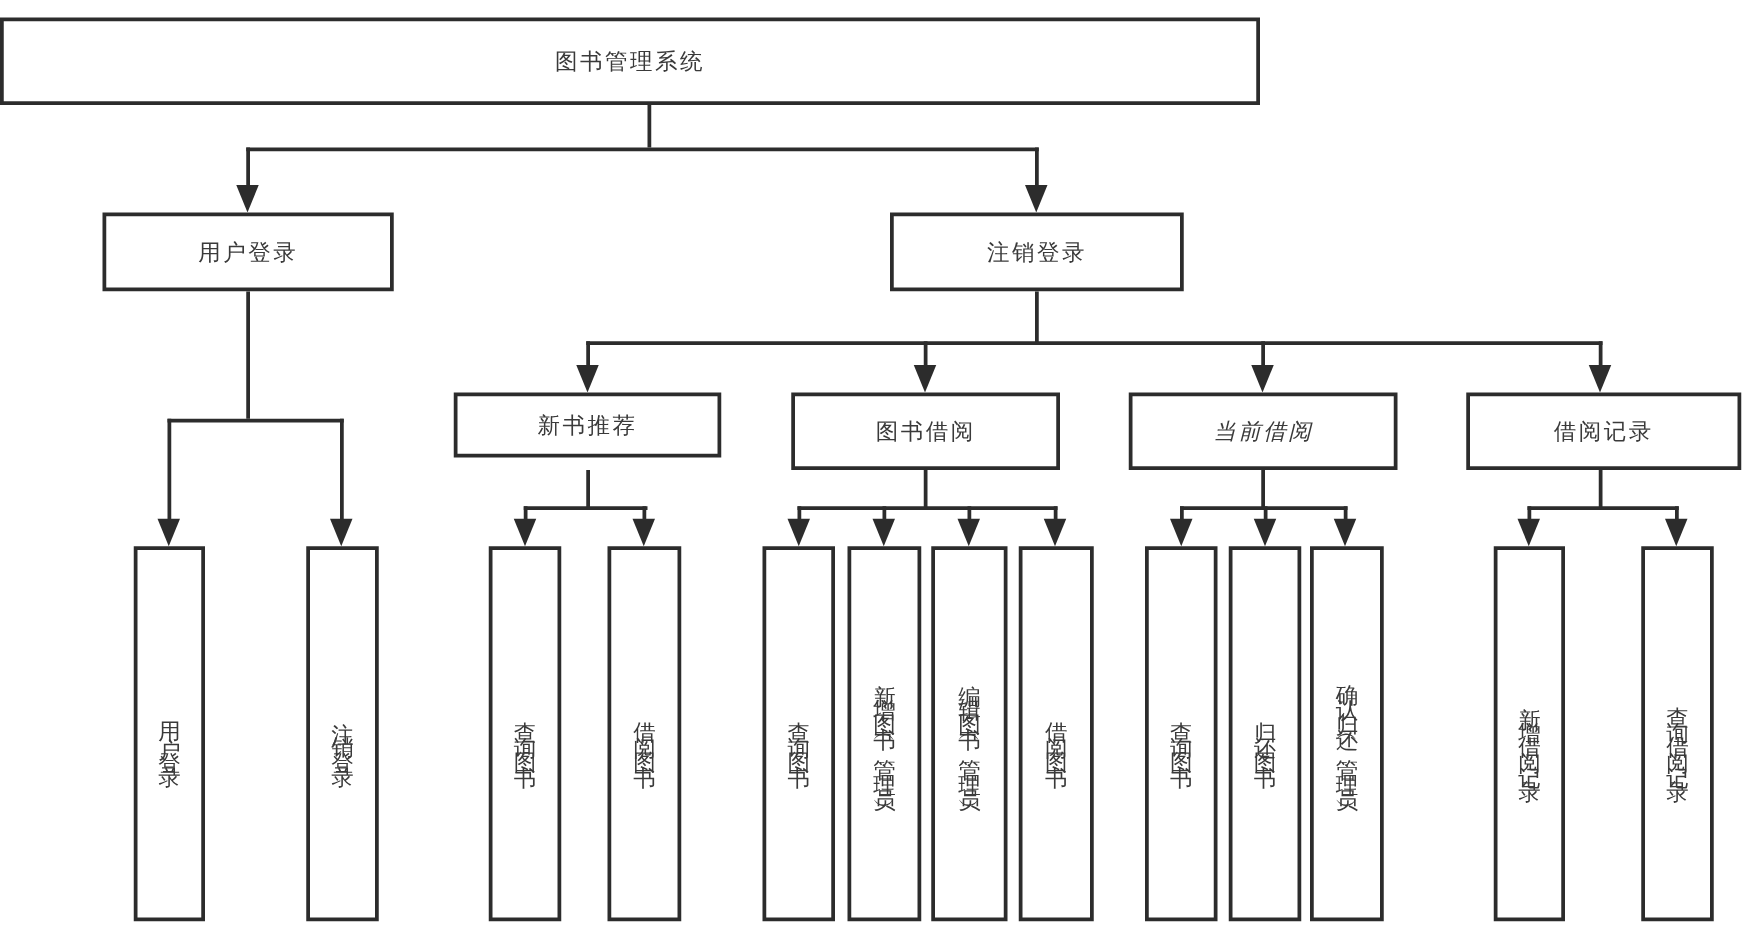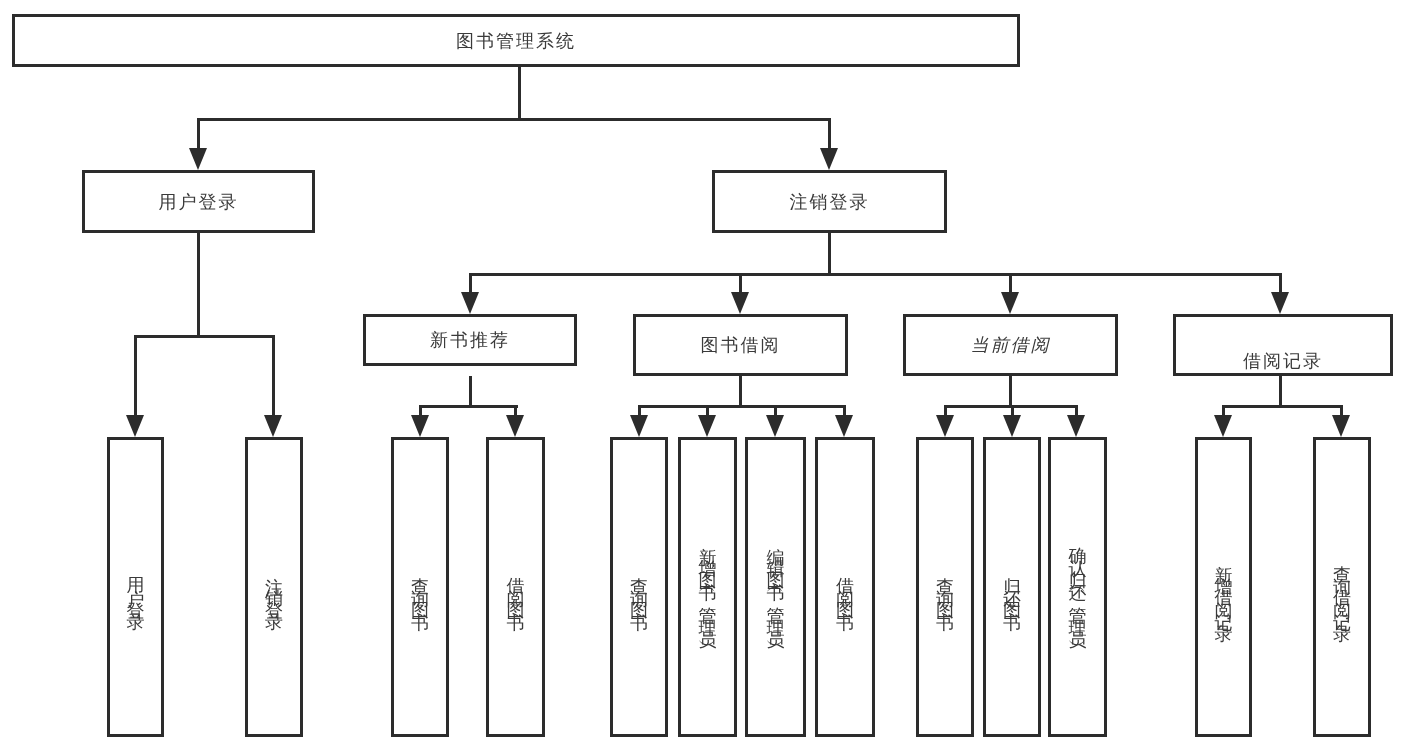--- a/index.html
+++ b/index.html
@@ -50,41 +50,41 @@
     white-space: nowrap;
     z-index: 6;
     letter-spacing: 1px;
   }
 </style>
 </head>
 <body>
 
 <div class="stage">
 
-  <div class="box" style="left:12px; top:14px; width:1008px; height:53px;">
+  <div class="box" style="left:0; top:14px; width:1008px; height:70px;">
     <span>图书管理系统</span>
   </div>
 
   <div class="box" style="left:82px; top:170px; width:233px; height:63px;">
     <span>用户登录</span>
   </div>
   <div class="box" style="left:712px; top:170px; width:235px; height:63px;">
     <span>注销登录</span>
   </div>
 
   <div class="box" style="left:363px; top:314px; width:214px; height:52px;">
     <span>新书推荐</span>
   </div>
   <div class="box" style="left:633px; top:314px; width:215px; height:62px;">
     <span>图书借阅</span>
   </div>
   <div class="box" style="left:903px; top:314px; width:215px; height:62px;font-style:italic;">
     <span>当前借阅</span>
   </div>
-  <div class="box" style="left:1173px; top:314px; width:220px; height:62px;align-items:flex-end;">
+  <div class="box" style="left:1173px; top:314px; width:220px; height:62px;">
     <span>借阅记录</span>
   </div>
 
   <div class="box leaf" style="left:107px; top:437px; width:57px; height:300px;">
     <span class="vtext">用户登录</span>
   </div>
   <div class="box leaf" style="left:245px; top:437px; width:58px; height:300px;">
     <span class="vtext">注销登录</span>
   </div>
 

